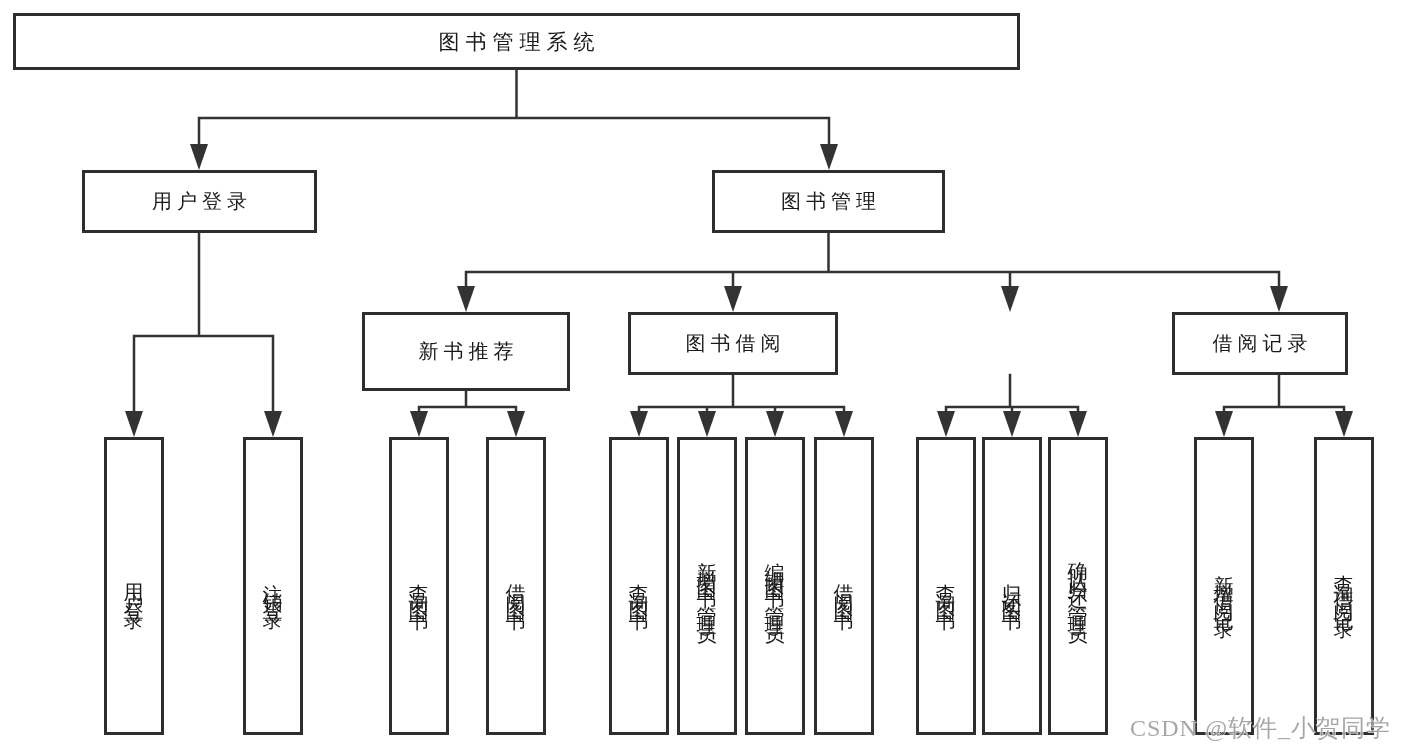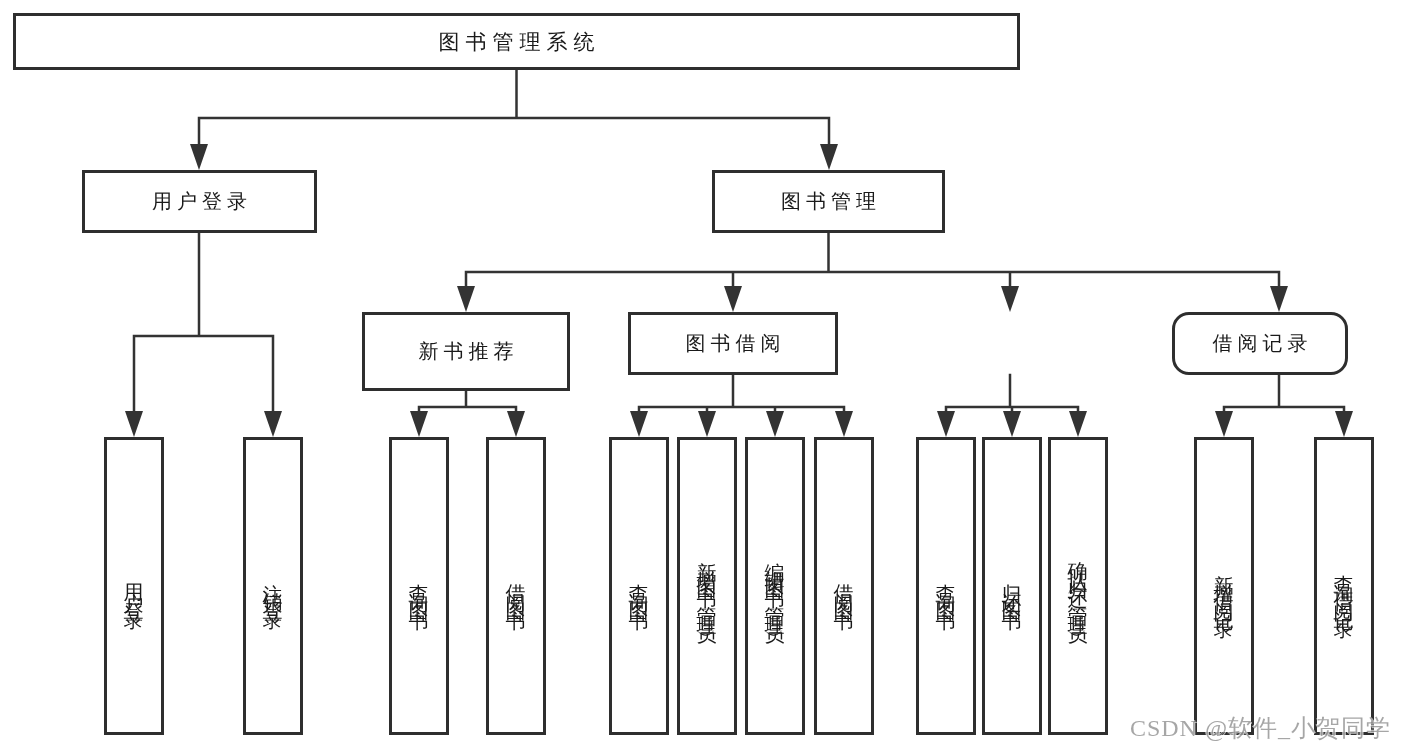--- a/index.html
+++ b/index.html
@@ -120,21 +120,21 @@
     </g>
   </svg>
 
   <div class="box root-label" style="left:13px; top:13px; width:1007px; height:57px;">图书管理系统</div>
 
   <div class="box h-label" style="left:82px; top:170px; width:235px; height:63px;">用户登录</div>
   <div class="box h-label" style="left:712px; top:170px; width:233px; height:63px;">图书管理</div>
 
   <div class="box h-label" style="left:362px; top:312px; width:208px; height:79px;">新书推荐</div>
   <div class="box h-label" style="left:628px; top:312px; width:210px; height:63px;">图书借阅</div>
-  <div class="box h-label" style="left:1172px; top:312px; width:176px; height:63px;border-radius:17px;">借阅记录</div>
+  <div class="box h-label" style="left:1172px; top:312px; width:176px; height:63px;">借阅记录</div>
 
   <div class="box leaf" style="left:104px; top:437px; width:60px; height:298px;">用户登录</div>
   <div class="box leaf" style="left:243px; top:437px; width:60px; height:298px;">注销登录</div>
 
   <div class="box leaf" style="left:389px; top:437px; width:60px; height:298px;">查询图书</div>
   <div class="box leaf" style="left:486px; top:437px; width:60px; height:298px;">借阅图书</div>
 
   <div class="box leaf" style="left:609px; top:437px; width:60px; height:298px;">查询图书</div>
   <div class="box leaf" style="left:677px; top:437px; width:60px; height:298px;">新增图书（管理员）</div>
   <div class="box leaf" style="left:745px; top:437px; width:60px; height:298px;">编辑图书（管理员）</div>

